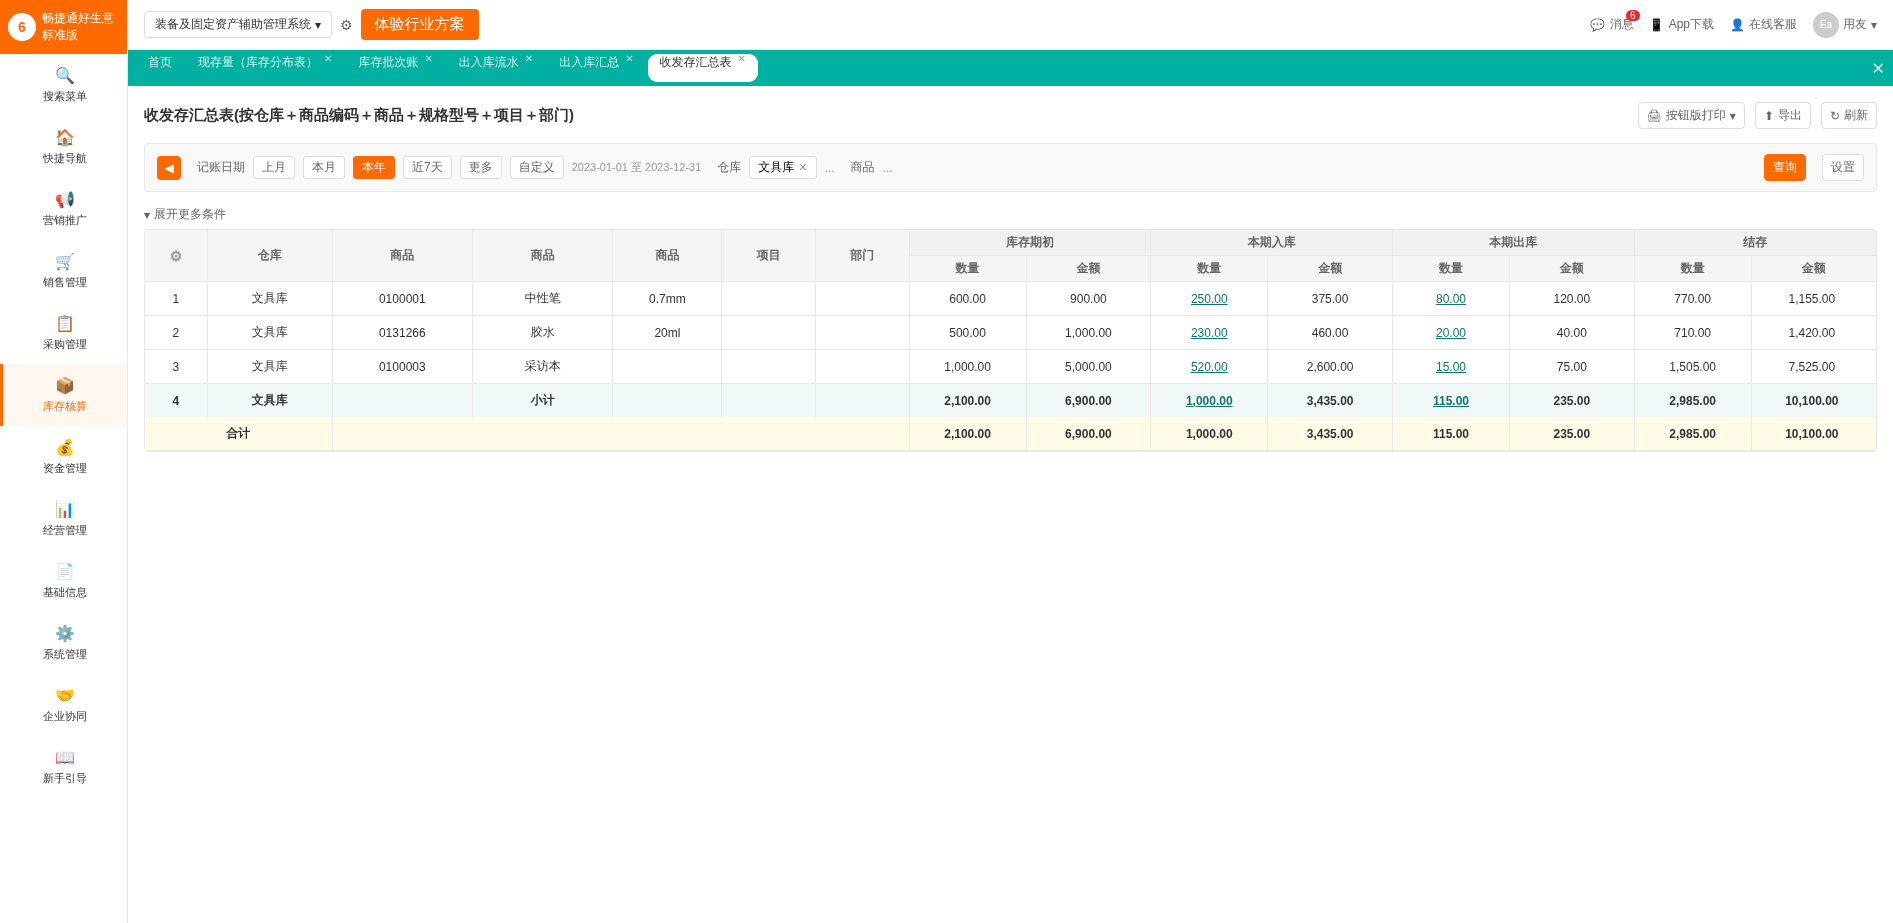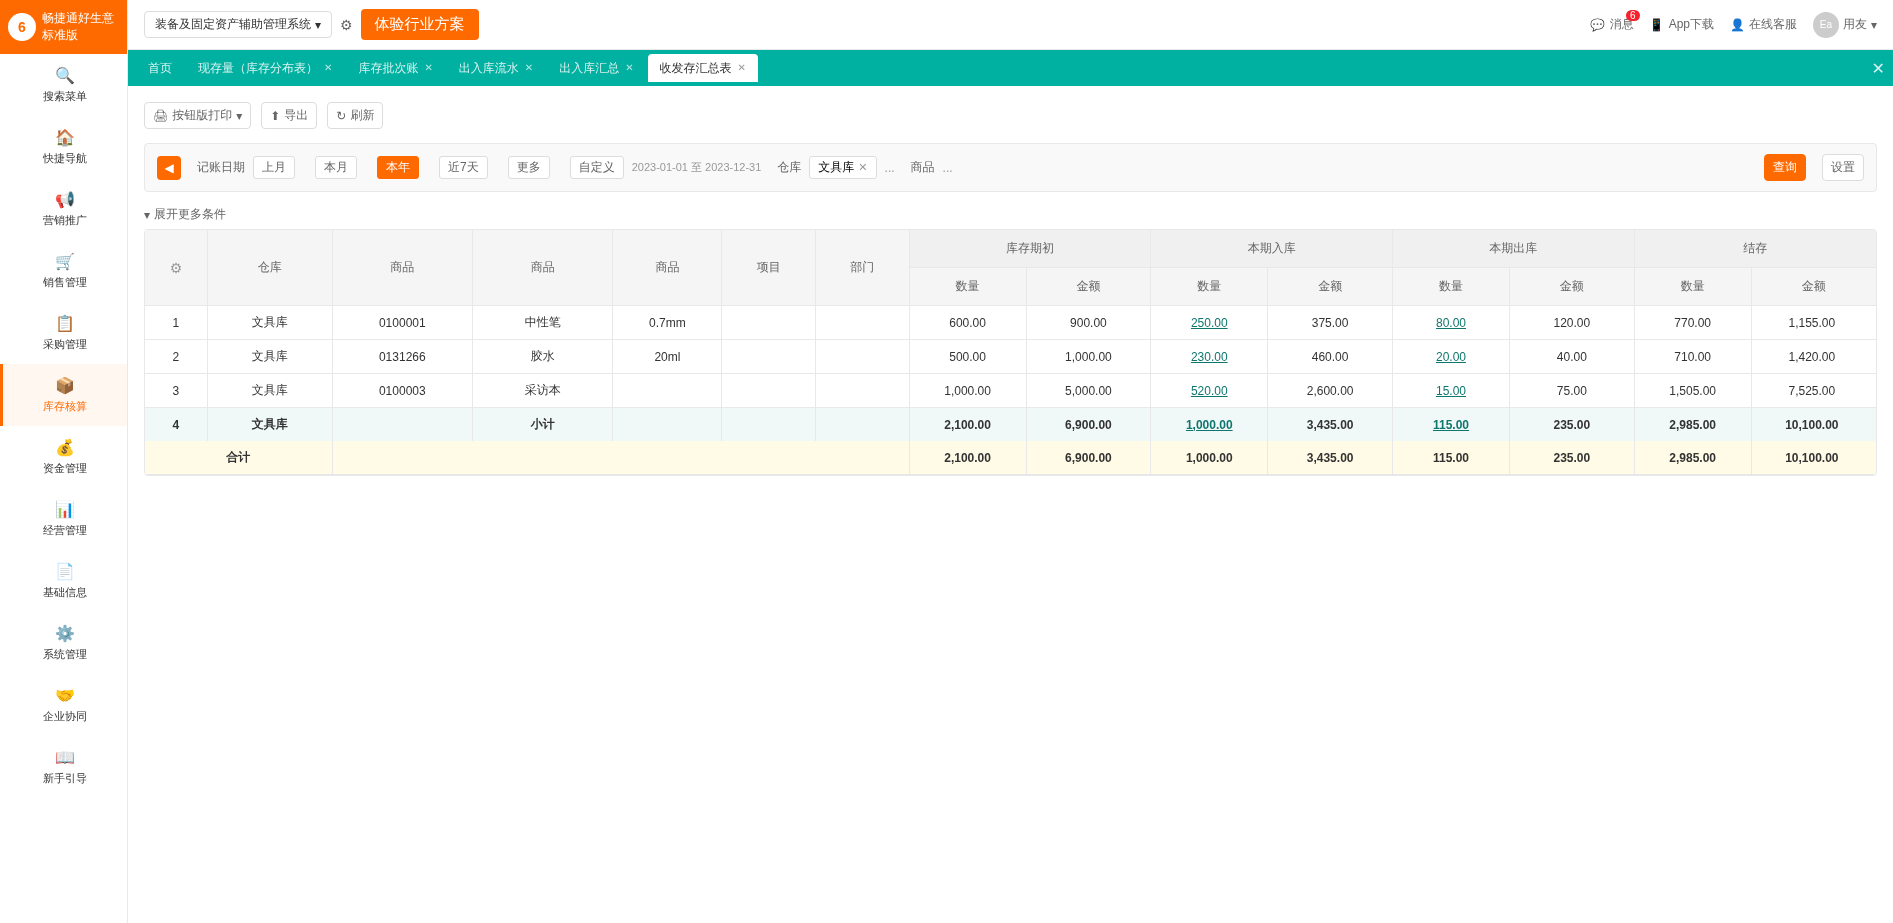--- a/index.html
+++ b/index.html
@@ -23,55 +23,55 @@
     .topbar-system-name { font-size: 13px; color: #333; flex: 1; display: flex; align-items: center; gap: 8px; }
     .topbar-system-select { display: flex; align-items: center; gap: 4px; padding: 4px 10px; border: 1px solid #ddd; border-radius: 4px; cursor: pointer; font-size: 12px; color: #333; }
     .topbar-trial-btn { background: #ff6a00; color: #fff; border: none; border-radius: 4px; padding: 6px 14px; cursor: pointer; font-size: 15px; }
     .topbar-actions { display: flex; align-items: center; gap: 16px; color: #666; font-size: 12px; }
     .topbar-action { display: flex; align-items: center; gap: 4px; cursor: pointer; position: relative; }
     .badge { background: #f5222d; color: #fff; border-radius: 8px; padding: 0 4px; font-size: 10px; position: absolute; top: -6px; right: -6px; min-width: 14px; text-align: center; }
     .user-avatar { width: 26px; height: 26px; background: #ccc; border-radius: 50%; display: flex; align-items: center; justify-content: center; font-size: 10px; color: #fff; }
 
     
     .tabs { background: #00b0a0; display: flex; align-items: center; height: 36px; padding: 0 8px; gap: 2px; }
-    .tab { padding: 0 12px; height: 28px; display: flex; align-items: center; gap: 6px; cursor: pointer; border-radius: 4px 4px 0 0; color: rgba(255,255,255,0.85); font-size: 12px; white-space: nowrap; }
-    .tab.active { background: #fff; color: #333; }
+    .tab { padding: 0 12px; height: 28px; display: flex; align-items: flex-start; gap: 6px; cursor: pointer; border-radius: 4px 4px 0 0; color: rgba(255,255,255,0.85); font-size: 12px; white-space: nowrap; }
+    .tab.active { background: #fff; color: #333; border-radius: 9px; }
     .tab-close { font-size: 10px; color: rgba(255,255,255,0.7); cursor: pointer; line-height: 1; }
     .tab.active .tab-close { color: #999; }
     .tabs-close-all { margin-left: auto; color: rgba(255,255,255,0.85); cursor: pointer; font-size: 16px; }
 
     
     .content { flex: 1; background: #fff; overflow: auto; padding: 16px; }
 
     
     .page-header { display: flex; align-items: center; justify-content: space-between; margin-bottom: 14px; }
     .page-title { font-size: 15px; font-weight: bold; color: #333; }
     .page-actions { display: flex; align-items: center; gap: 10px; }
     .action-btn { display: flex; align-items: center; gap: 4px; color: #666; font-size: 12px; cursor: pointer; padding: 4px 8px; border: 1px solid #ddd; border-radius: 4px; background: #fff; }
     .action-btn-primary { background: #ff6a00; color: #fff; border-color: #ff6a00; }
 
     
     .filter-bar { background: #f9f9f9; border: 1px solid #e8e8e8; border-radius: 4px; padding: 10px 12px; margin-bottom: 14px; display: flex; align-items: center; gap: 16px; flex-wrap: wrap; }
     .filter-collapse-btn { width: 24px; height: 24px; background: #ff6a00; color: #fff; border: none; border-radius: 4px; cursor: pointer; display: flex; align-items: center; justify-content: center; font-size: 12px; flex-shrink: 0; }
     .filter-group { display: flex; align-items: center; gap: 8px; }
     .filter-label { color: #666; font-size: 12px; white-space: nowrap; }
-    .filter-date-options { display: flex; align-items: center; gap: 20px; }
+    .filter-date-options { display: flex; align-items: center; gap: 8px; }
     .filter-date-btn { padding: 2px 8px; border: 1px solid #ddd; border-radius: 3px; cursor: pointer; font-size: 12px; color: #666; background: #fff; }
     .filter-date-btn.active { background: #ff6a00; color: #fff; border-color: #ff6a00; text-align: right; }
     .filter-date-range { font-size: 11px; color: #999; }
     .filter-tag { display: flex; align-items: center; gap: 4px; background: #fff; border: 1px solid #ddd; border-radius: 3px; padding: 2px 8px; font-size: 12px; }
     .filter-tag-close { cursor: pointer; color: #999; font-size: 11px; }
     .filter-ellipsis { color: #999; cursor: pointer; }
     .expand-btn { display: flex; align-items: center; gap: 4px; color: #666; font-size: 12px; cursor: pointer; margin: 8px 0 0; }
 
     
     .table-container { border: 1px solid #e8e8e8; border-radius: 4px; overflow: hidden; }
     table { width: 100%; border-collapse: collapse; font-size: 12px; }
     thead tr { background: #f5f5f5; }
-    th { padding: 10px 10px; text-align: center; color: #666; font-weight: normal; border-right: 1px solid #e8e8e8; border-bottom: 1px solid #e8e8e8; white-space: nowrap; }
+    th { padding: 4px 10px; text-align: center; color: #666; font-weight: bold; border-right: 1px solid #e8e8e8; border-bottom: 1px solid #e8e8e8; white-space: nowrap; }
     th:last-child { border-right: none; }
     td { padding: 8px 10px; text-align: center; border-right: 1px solid #e8e8e8; border-bottom: 1px solid #e8e8e8; color: #333; }
     td:last-child { border-right: none; padding-left: 6px; }
     tbody tr:last-child td { border-bottom: none; }
     .subtotal-row { background: #f0f9f8 !important; font-weight: bold; }
     .subtotal-row td { font-weight: bold; }
     .link-text { color: #0f766e; text-decoration: underline; cursor: pointer; }
     .th-group { background: #f0f0f0; }
 
     .gear-icon { color: #999; cursor: pointer; font-size: 14px; }
@@ -211,20 +211,21 @@
       <div class="tab active">
         <span>收发存汇总表</span>
         <span class="tab-close">✕</span>
       </div>
       <div class="tabs-close-all">✕</div>
   </div>
 
   <div class="content">
 
     <div class="page-header">
+      <div class="page-title">收发存汇总表(按仓库＋商品编码＋商品＋规格型号＋项目＋部门)</div>
       <div class="page-actions">
         <button class="action-btn">
           <span>🖨</span>
           <span>按钮版打印</span>
           <span>▾</span>
         </button>
         <button class="action-btn">
           <span>⬆</span>
           <span>导出</span>
         </button>

